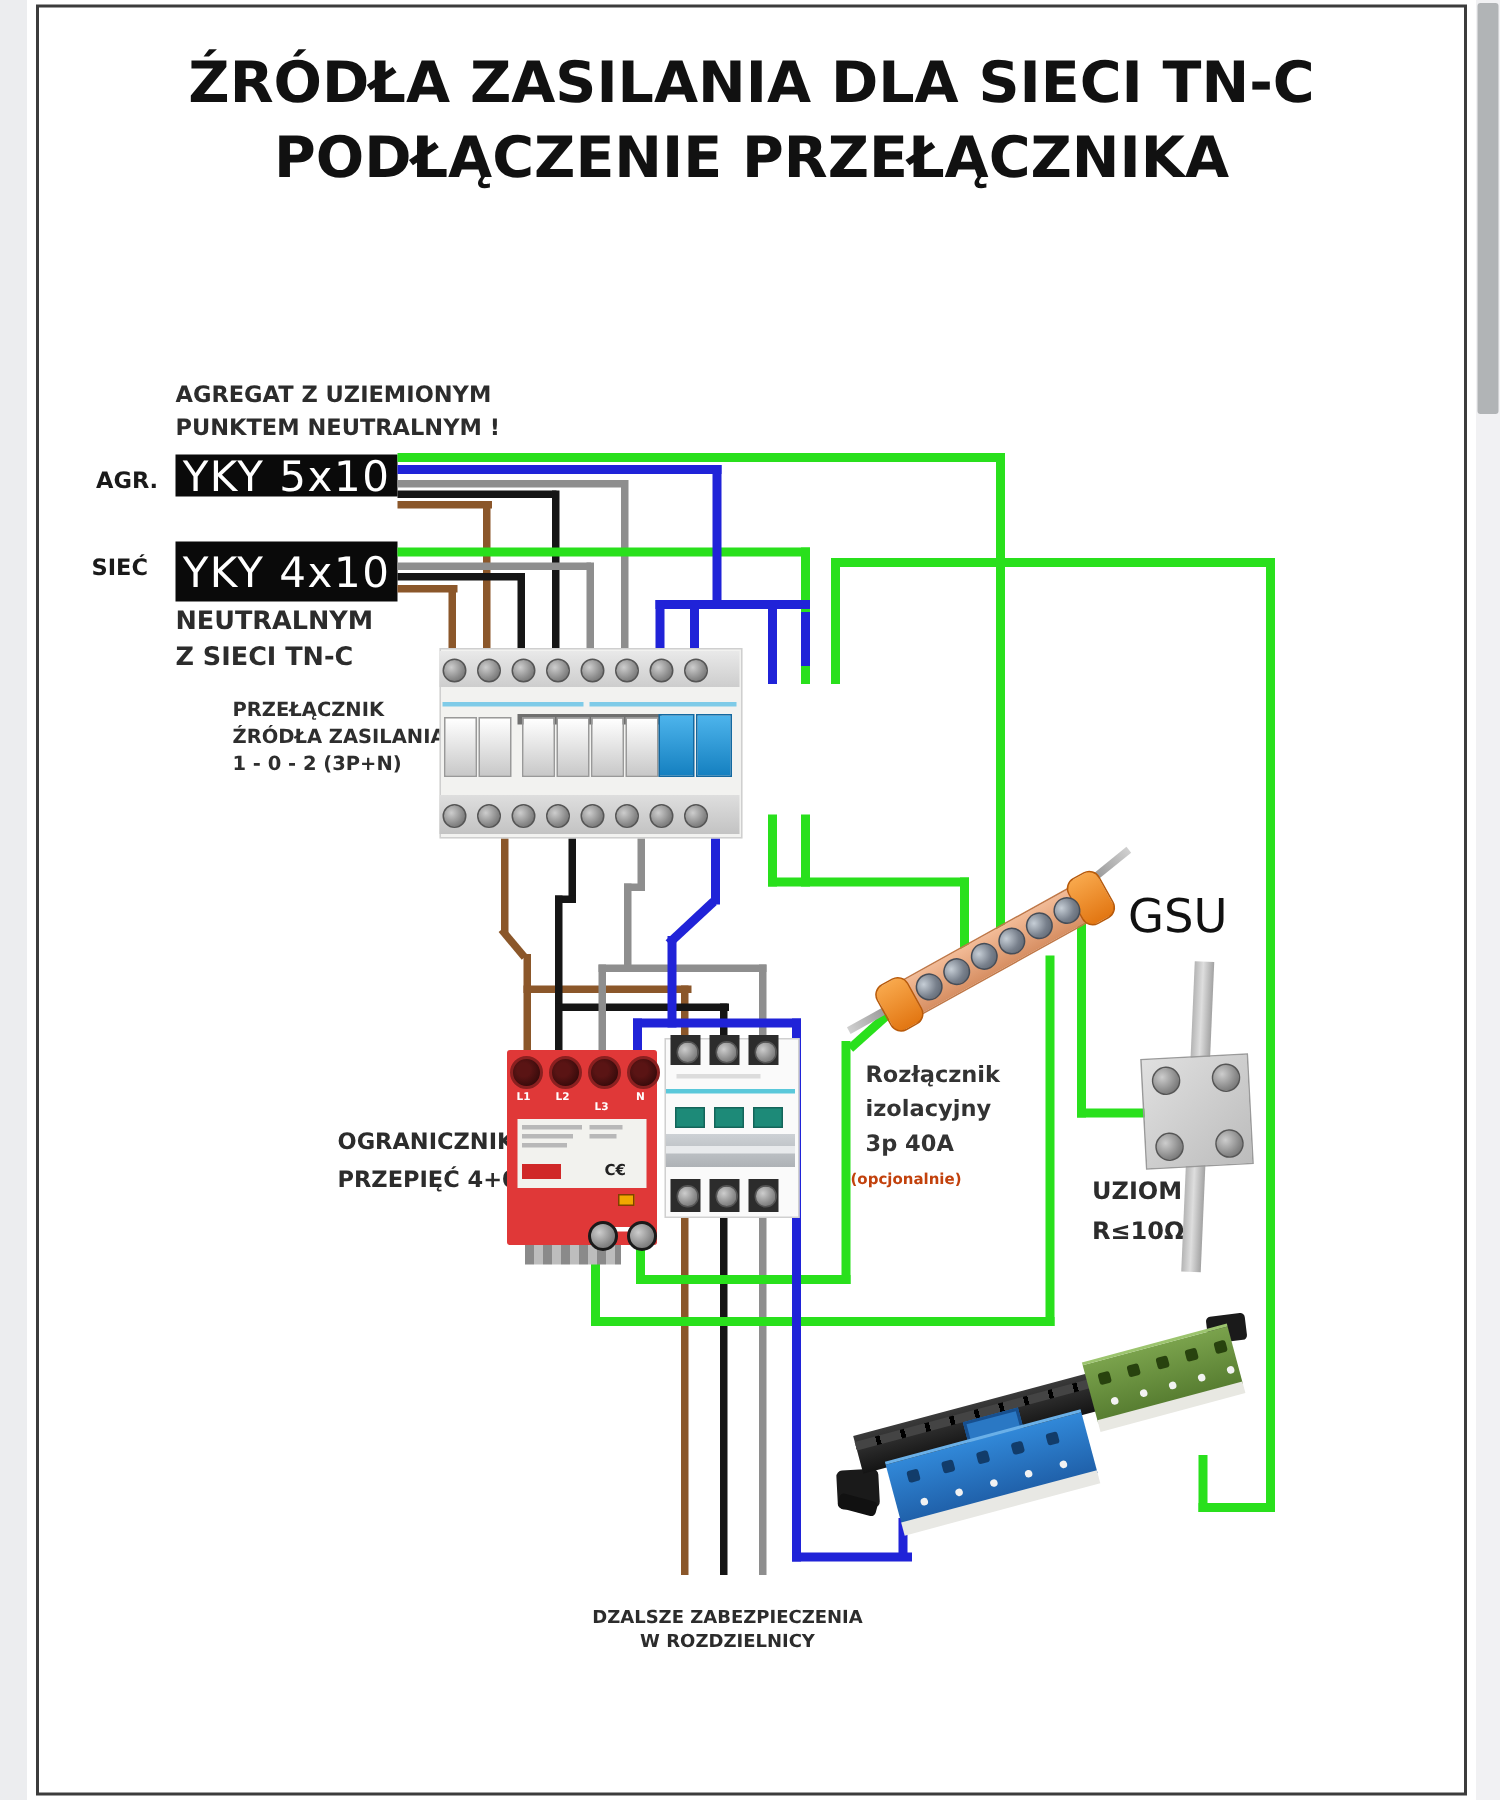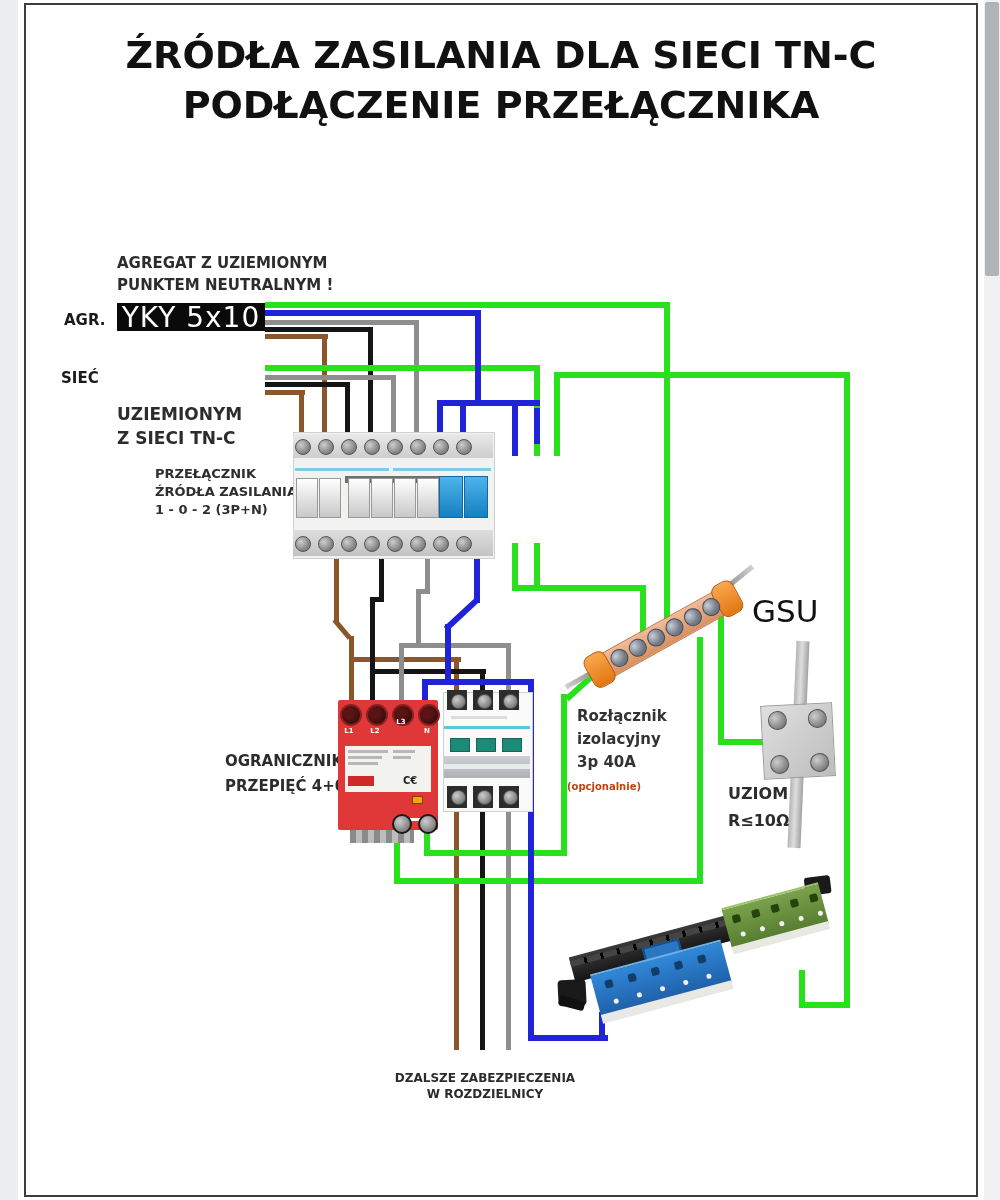--- a/index.html
+++ b/index.html
@@ -47,22 +47,23 @@
   <div>PODŁĄCZENIE PRZEŁĄCZNIKA</div>
 </div>
 
 <div class="txt note" style="left:117px;top:252px">
   <div>AGREGAT Z UZIEMIONYM</div>
   <div>PUNKTEM NEUTRALNYM !</div>
 </div>
 <div class="txt" style="left:64px;top:311px;font-size:15px;font-weight:bold;color:#1a1a1a">AGR.</div>
 <div class="cable-box" style="left:117px;top:303px;width:148px;height:28px">YKY 5x10</div>
 <div class="txt" style="left:61px;top:369px;font-size:15px;font-weight:bold;color:#1a1a1a">SIEĆ</div>
+<div class="cable-box" style="left:117px;top:361px;width:148px;height:40px">YKY 4x10</div>
 <div class="txt note" style="left:117px;top:402px;font-size:17px;line-height:24px">
-  <div>UZIEMIONYM</div>
+  <div>NEUTRALNYM</div>
   <div>Z SIECI TN-C</div>
 </div>
 <div class="txt small-note" style="left:155px;top:465px">
   <div>PRZEŁĄCZNIK</div>
   <div>ŹRÓDŁA ZASILANIA</div>
   <div>1 - 0 - 2 (3P+N)</div>
 </div>
 <div class="txt" style="left:752px;top:593px;font-size:31px;color:#111">GSU</div>
 <div class="txt" style="left:577px;top:705px;font-size:15px;font-weight:bold;line-height:23px;color:#333">
   <div>Rozłącznik</div>
@@ -195,21 +196,21 @@
 
 <div class="abs" style="left:338px;top:700px;width:100px;height:143px">
   <div class="abs" style="left:12px;top:130px;width:64px;height:13px;background:repeating-linear-gradient(90deg,#8a8a8a 0 6px,#bdbdbd 6px 12px)"></div>
   <div class="abs" style="left: 0px; top: 0px; width: 100px; height: 130px; border-radius: 2px; background: rgb(224, 56, 56);"></div>
   <div class="spd-term" style="left:2px;top:4px"></div>
   <div class="spd-term" style="left:28px;top:4px"></div>
   <div class="spd-term" style="left:54px;top:4px"></div>
   <div class="spd-term" style="left:80px;top:4px"></div>
   <div class="spd-label" style="left:2px;top:27px">L1</div>
   <div class="spd-label" style="left:28px;top:27px">L2</div>
-  <div class="spd-label" style="left:54px;top:18px">L3</div>
+  <div class="spd-label" style="left:54px;top:34px">L3</div>
   <div class="spd-label" style="left:80px;top:27px">N</div>
   <div class="abs" style="left:7px;top:46px;width:86px;height:46px;background:#f2f2ee">
     <div class="abs" style="left:3px;top:4px;width:40px;height:3px;background:#b8b8b8"></div>
     <div class="abs" style="left:3px;top:10px;width:34px;height:3px;background:#b8b8b8"></div>
     <div class="abs" style="left:3px;top:16px;width:30px;height:3px;background:#b8b8b8"></div>
     <div class="abs" style="left:48px;top:4px;width:22px;height:3px;background:#b8b8b8"></div>
     <div class="abs" style="left:48px;top:10px;width:18px;height:3px;background:#b8b8b8"></div>
     <div class="abs" style="left:3px;top:30px;width:26px;height:10px;background:#d02828"></div>
     <div class="abs" style="left:58px;top:29px;font-size:10px;font-weight:bold;color:#222">C€</div>
   </div>

